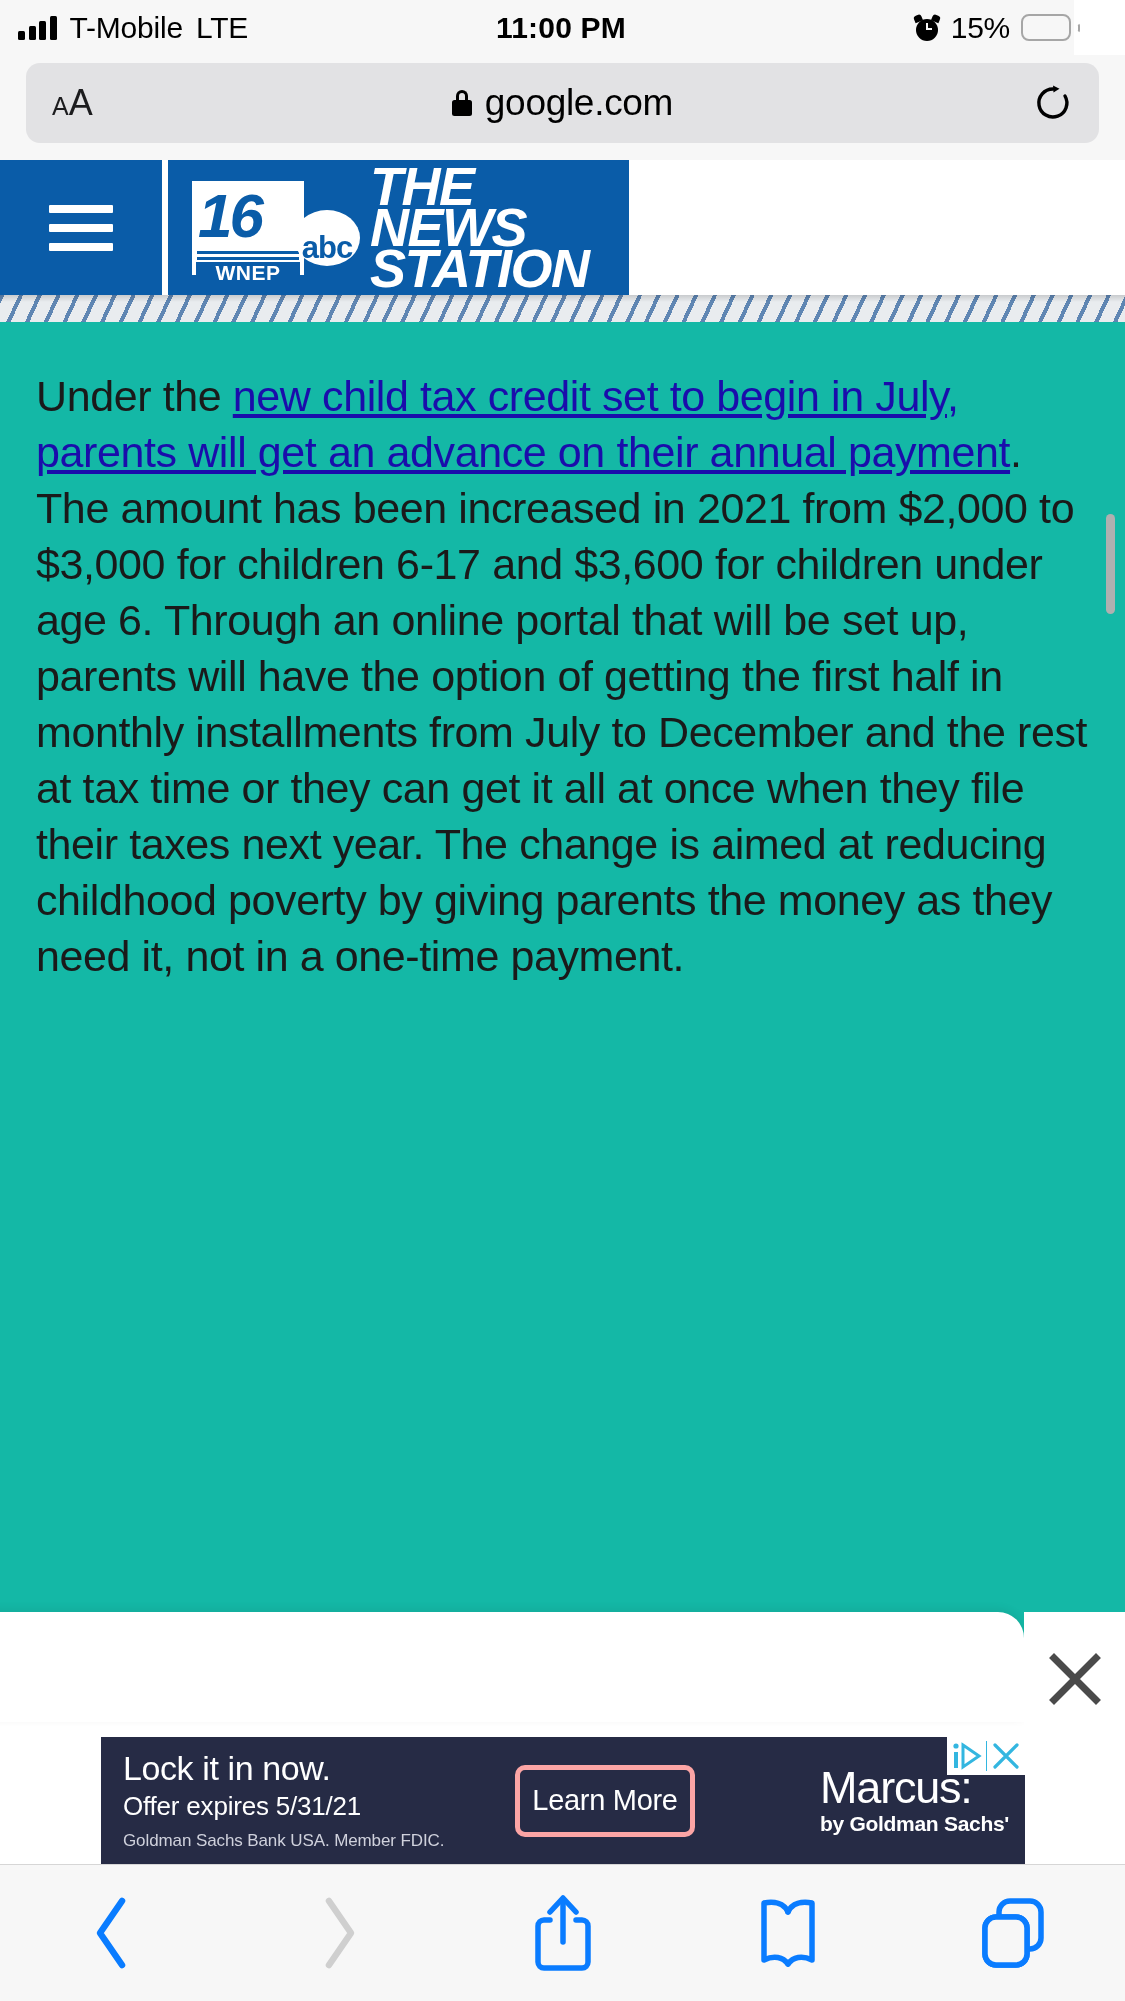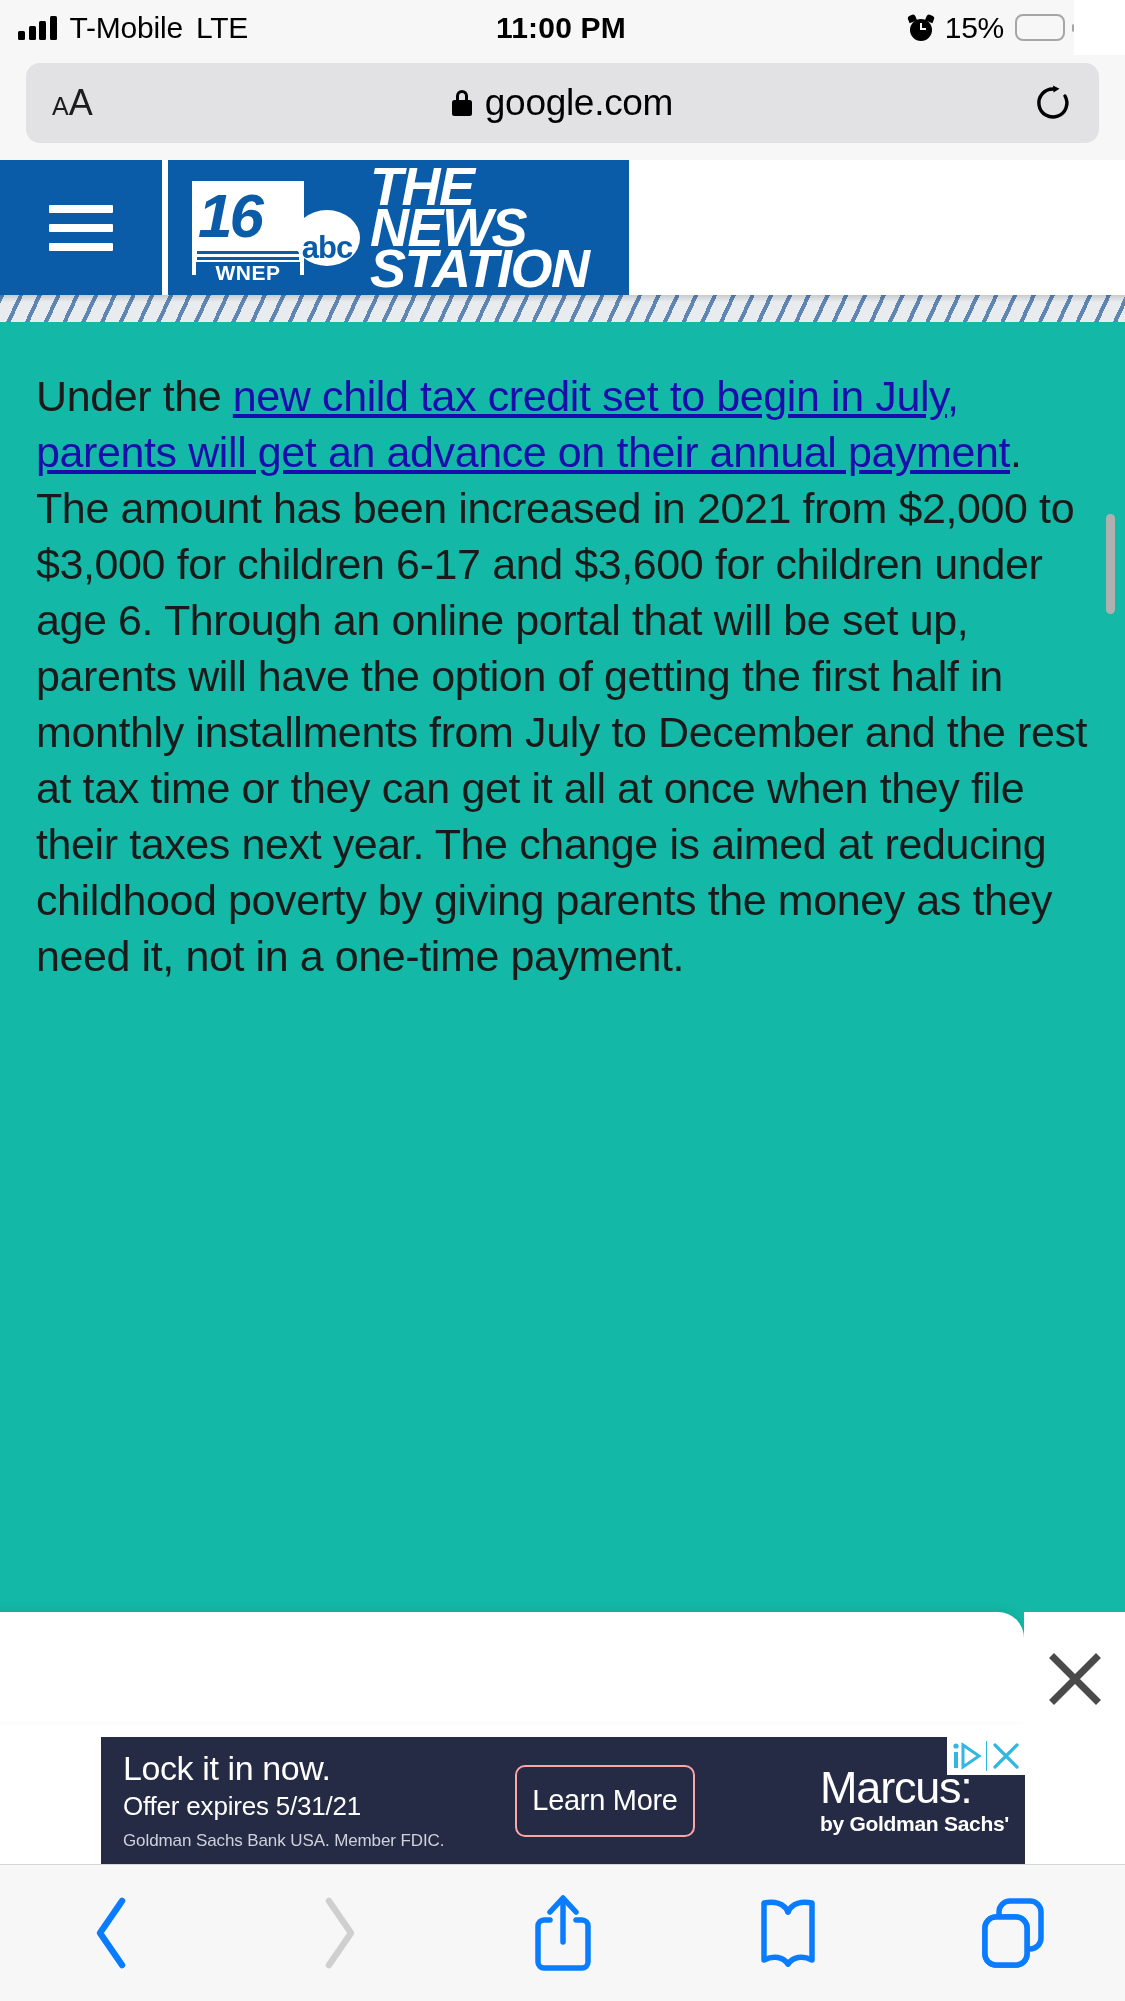--- a/index.html
+++ b/index.html
@@ -26,21 +26,21 @@
   .signal i:nth-child(2){ height:14px; }
   .signal i:nth-child(3){ height:19px; }
   .signal i:nth-child(4){ height:24px; }
   .carrier{ font-size:30px; color:#000; letter-spacing:-0.2px; }
   .netmode{ font-size:30px; color:#000; letter-spacing:-0.2px; }
   .sb-time{
     position:absolute; left:0; right:0; text-align:center;
     font-size:30px; font-weight:bold; color:#000; letter-spacing:0.2px;padding-left:48px;
   }
   .sb-right{
-    position:absolute; right:6px; top:0; height:55px;
+    position:absolute; right:0; top:0; height:55px;
     display:flex; align-items:center; gap:11px;
   }
   .alarm-icon{ position:relative; width:26px; height:26px; }
   .alarm-icon .face{
     position:absolute; left:2px; top:4px; width:22px; height:22px;
     background:#000; border-radius:50%;
   }
   .alarm-icon .hands{
     position:absolute; left:12px; top:8px; width:2.5px; height:6px;
     background:#f7f7f7; z-index:2;
@@ -230,21 +230,21 @@
   }
   .ad-sub{
     color:#fff; font-size:26px; line-height:34px; margin-top:2px;
     letter-spacing:-0.2px;
   }
   .ad-disc{
     color:#cfd1dc; font-size:17px; line-height:22px; margin-top:7px;
     letter-spacing:-0.1px;
   }
   .ad-cta{
-    width:180px; height:72px; border:2px solid #fca5a5; border-radius:10px;
+    width:180px; height:72px; border:5px solid #fca5a5; border-radius:10px;
     display:flex; align-items:center; justify-content:center;
     color:#fff; font-size:29px; letter-spacing:-0.3px;
     margin-left:14px;
   }
   .ad-right{
     margin-left:auto; padding-right:16px; text-align:left;
   }
   .marcus{
     color:#fff; font-size:45px; line-height:46px; letter-spacing:-1.2px;
   }

